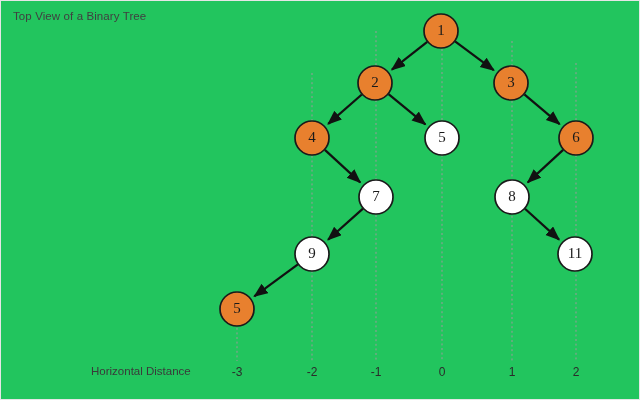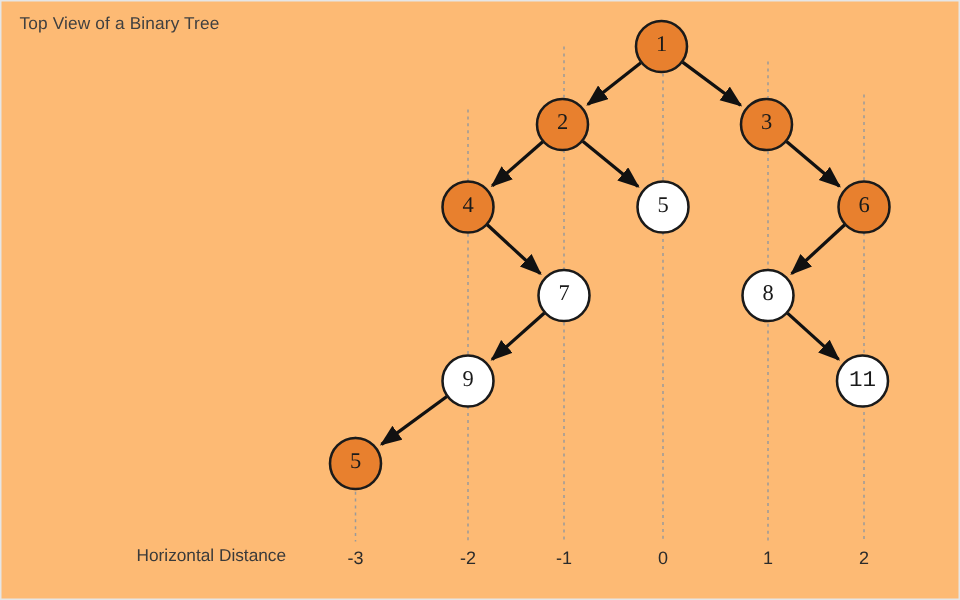--- a/index.html
+++ b/index.html
@@ -4,21 +4,21 @@
 <style>
   html, body {
     margin: 0;
     padding: 0;
     background: #ffffff;
   }
   #page {
     position: relative;
     width: 640px;
     height: 400px;
-    background: #fdba74;
+    background: #22c55e;
     border: 1px solid #e6e6e6;
     box-sizing: border-box;
     overflow: hidden;
     font-family: "Liberation Sans", sans-serif;
   }
   #title {
     position: absolute;
     left: 12px;
     top: 9px;
     font-size: 11.5px;
@@ -109,21 +109,21 @@
   <div id="overlay">
       <div class="node-label" style="left: 420px; top: 22px;">1</div>
       <div class="node-label" style="left: 354px; top: 74px;">2</div>
       <div class="node-label" style="left: 490px; top: 74px;">3</div>
       <div class="node-label" style="left: 291px; top: 129px;">4</div>
       <div class="node-label" style="left: 421px; top: 129px;">5</div>
       <div class="node-label" style="left: 555px; top: 129px;">6</div>
       <div class="node-label" style="left: 355px; top: 188px;">7</div>
       <div class="node-label" style="left: 491px; top: 188px;">8</div>
       <div class="node-label" style="left: 291px; top: 245px;">9</div>
-      <div class="node-label" style="left: 554px; top: 245px; font-family: Liberation Mono, monospace;">11</div>
+      <div class="node-label" style="left: 554px; top: 245px;">11</div>
       <div class="node-label" style="left: 216px; top: 300px;">5</div>
       <div class="hd-axis-label" style="left: 90px; top: 364px;">Horizontal Distance</div>
       <div class="hd-tick" style="left: 221px; top: 364px;">-3</div>
       <div class="hd-tick" style="left: 296px; top: 364px;">-2</div>
       <div class="hd-tick" style="left: 360px; top: 364px;">-1</div>
       <div class="hd-tick" style="left: 426px; top: 364px;">0</div>
       <div class="hd-tick" style="left: 496px; top: 364px;">1</div>
       <div class="hd-tick" style="left: 560px; top: 364px;">2</div>
     </div>
 

